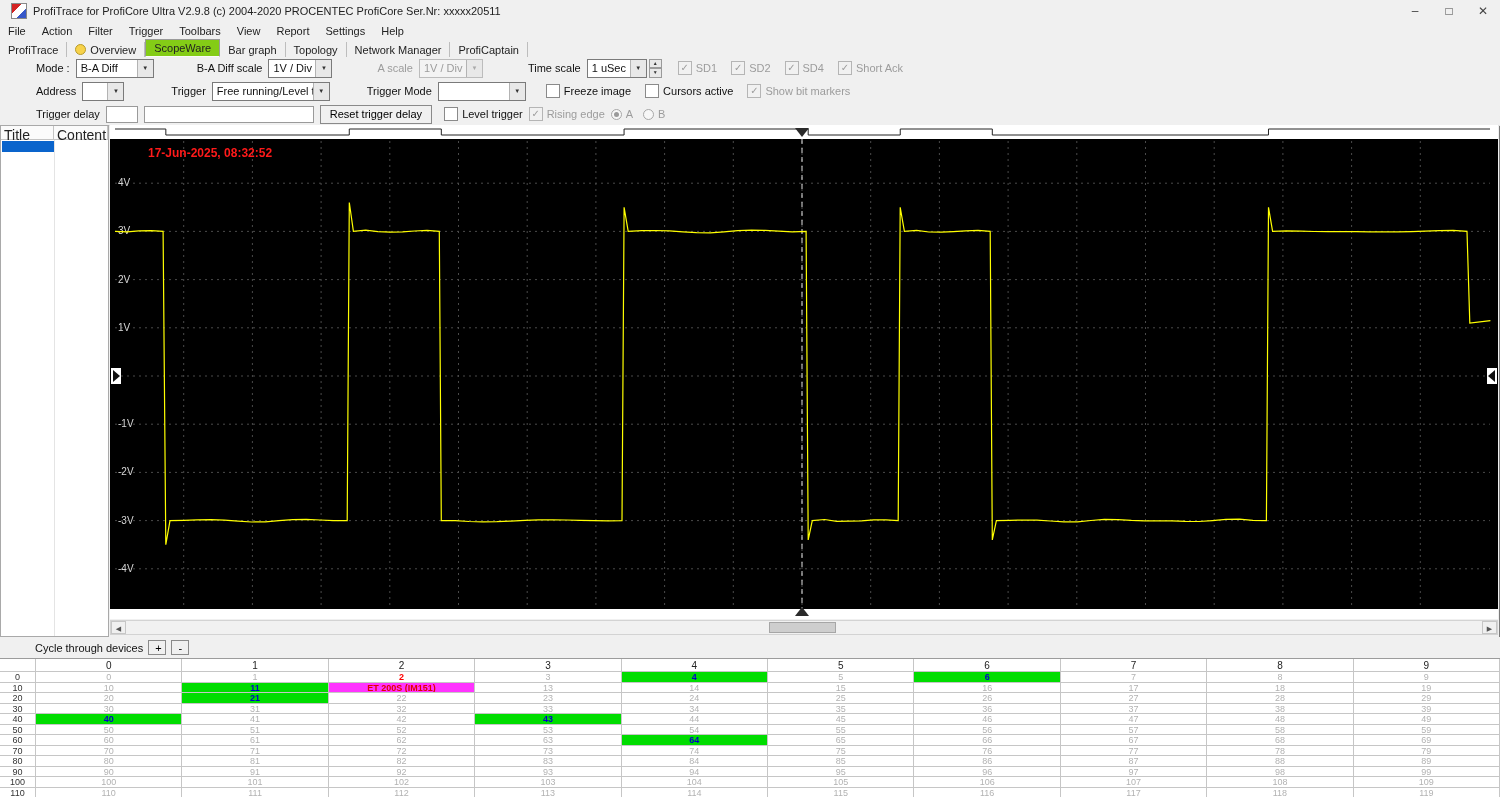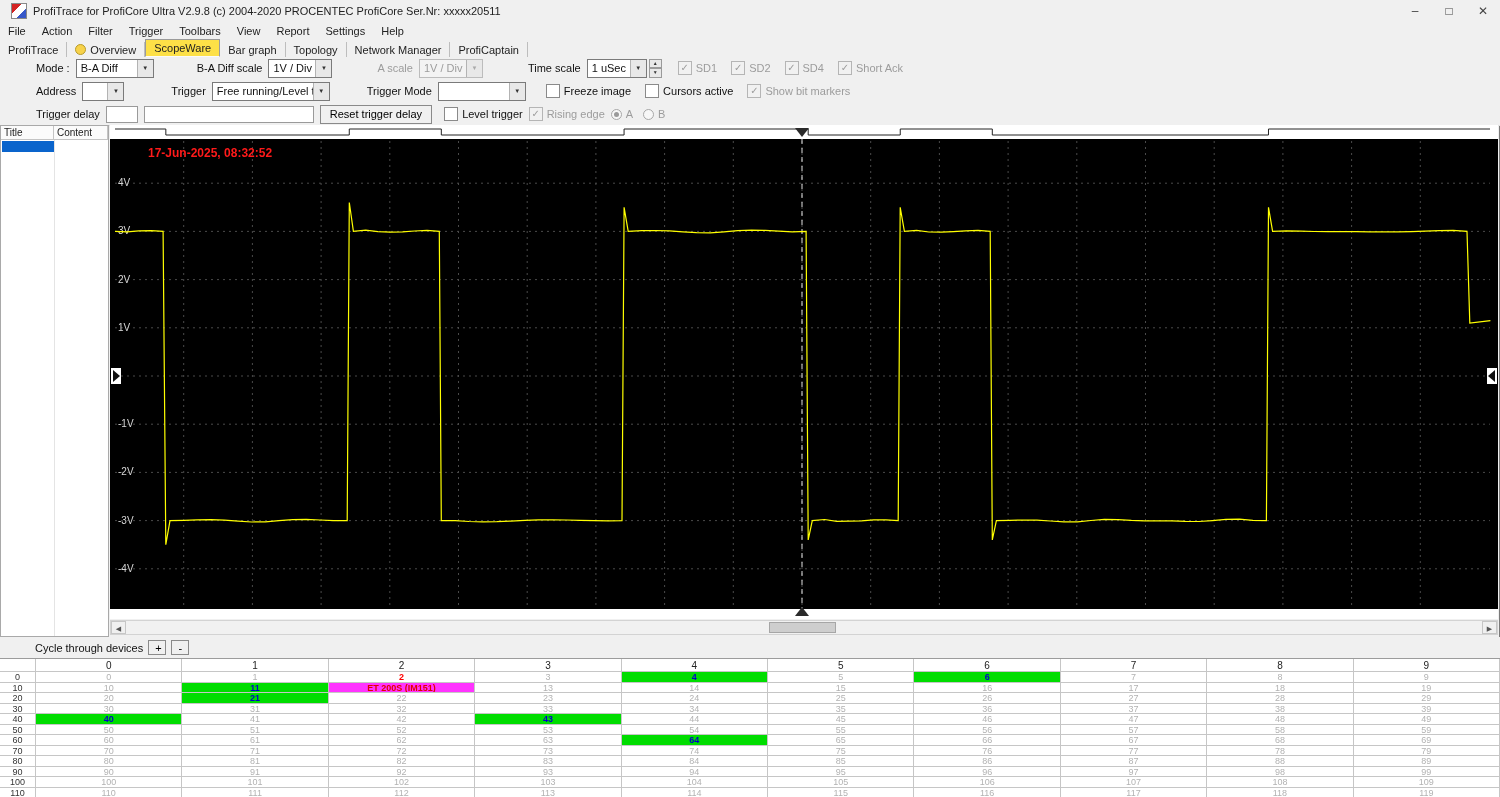--- a/index.html
+++ b/index.html
@@ -17,21 +17,21 @@
   .win-controls{margin-left:auto;display:flex;}
   .win-btn{width:34px;height:22px;line-height:22px;text-align:center;font-size:12px;color:#444;}
   
   .menubar{position:absolute;top:22px;left:0;right:0;height:17px;display:flex;align-items:center;
     background:#f0f0f0;border-bottom:1px solid #e3e3e3;font-size:11px;}
   .menu-item{padding:1px 8px;color:#222;}
   
   .tabbar{position:absolute;top:39px;left:0;right:0;height:18px;display:flex;align-items:flex-end;
     background:#f0f0f0;border-bottom:7px solid #a21caf;font-size:11px;}
   .tab{height:15px;display:flex;align-items:center;gap:4px;padding:0 8px;border-right:1px solid #bdbdbd;color:#222;}
-  .tab.active{background:#fde047;border:1px solid #9a9a9a;border-bottom:1px solid #fafafa;height:16px;text-align:center;}
+  .tab.active{background:#84cc16;border:1px solid #9a9a9a;border-bottom:1px solid #fafafa;height:16px;text-align:center;}
   .led{width:9px;height:9px;border-radius:50%;border:1px solid #b89b2a;flex:none;}
   
   .toolbar{position:absolute;left:0;right:0;display:flex;align-items:center;gap:6px;
     padding-left:5px;background:#f0f0f0;font-size:11px;border-bottom:1px solid #e2e2e2;}
   .tb1{top:57px;height:22px;}
   .tb2{top:79px;height:24px;}
   .tb3{top:103px;height:22px;}
   .lbl{color:#111;white-space:nowrap;padding-left:31px;}
   .lbl.disabled{color:#9c9c9c;}
   .combo{display:inline-flex;align-items:center;height:19px;background:#fff;border:1px solid #7a7a7a;box-sizing:border-box;}
@@ -54,21 +54,21 @@
   .radio.disabled .radio-label{color:#9c9c9c;}
   .txt{height:17px;border:1px solid #9a9a9a;background:#fff;font-size:11px;padding:0 2px;box-sizing:border-box;}
   .sunken{height:17px;background:#fff;border:1px solid #9a9a9a;box-sizing:border-box;}
   .btn{height:19px;padding:0 9px;background:#f0f0f0;border:1px solid #8a8a8a;font-size:11px;
     font-family:"Liberation Sans",sans-serif;display:inline-flex;align-items:center;}
   .small-btn{width:18px;height:15px;border:1px solid #8a8a8a;background:#f0f0f0;text-align:center;
     line-height:13px;font-size:11px;box-sizing:border-box;}
   
   .left-panel{position:absolute;top:125px;left:0;width:109px;height:512px;background:#fff;
     border:1px solid #a9a9a9;box-sizing:border-box;}
-  .lp-header{display:flex;height:14px;font-size:10px;color:#222;}
+  .lp-header{display:flex;height:14px;font-size:14px;color:#222;}
   .lp-col{box-sizing:border-box;border-right:1px solid #c4c4c4;border-bottom:1px solid #c4c4c4;
     background:#fbfbfb;padding:1px 0 0 3px;}
   .lp-col.c1{width:53px;}
   .lp-col.c2{flex:1;}
   .lp-selected{width:52px;height:11px;background:#0a64cc;margin:1px 0 0 1px;}
   .lp-divider{position:absolute;left:53px;top:14px;bottom:0;width:1px;background:#e4e4e4;}
   
   .scope-col{position:absolute;top:125px;left:110px;width:1388px;height:512px;}
   #scope-svg{display:block;width:1388px;height:494px;}
   #scope-svg text{font-family:"Liberation Sans",sans-serif;}

